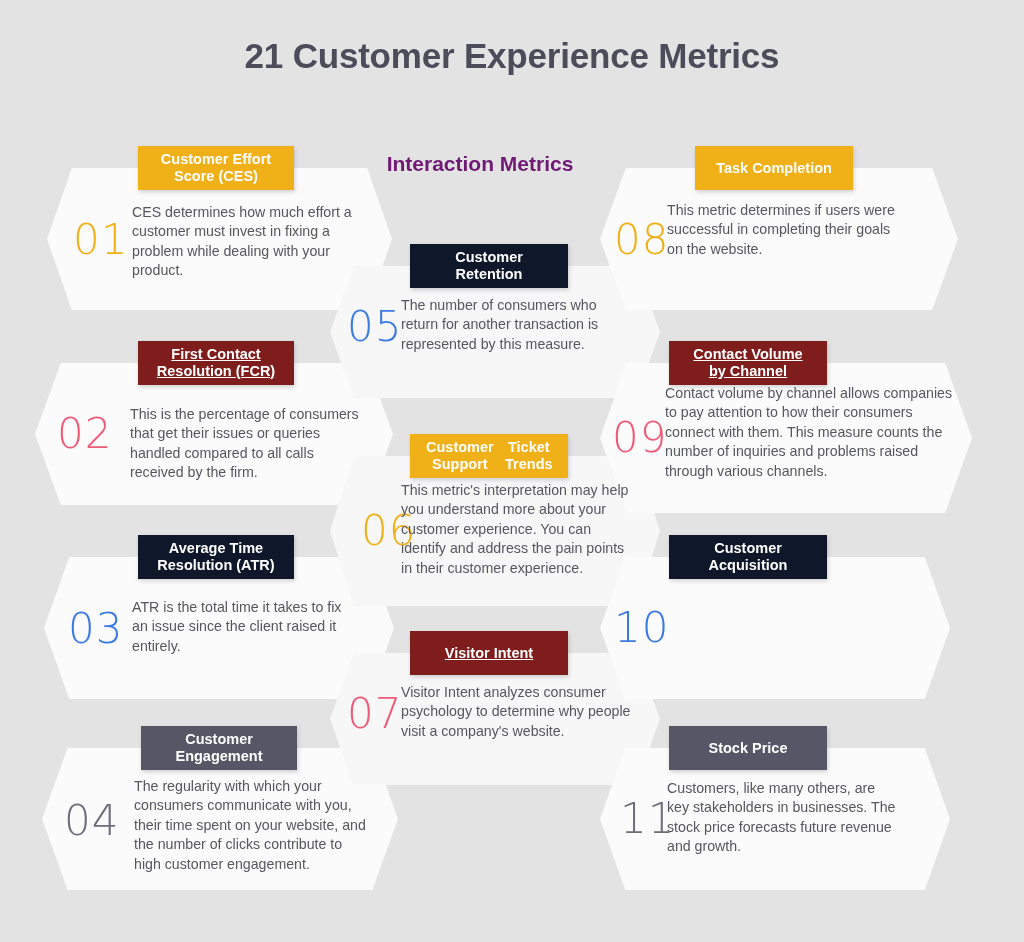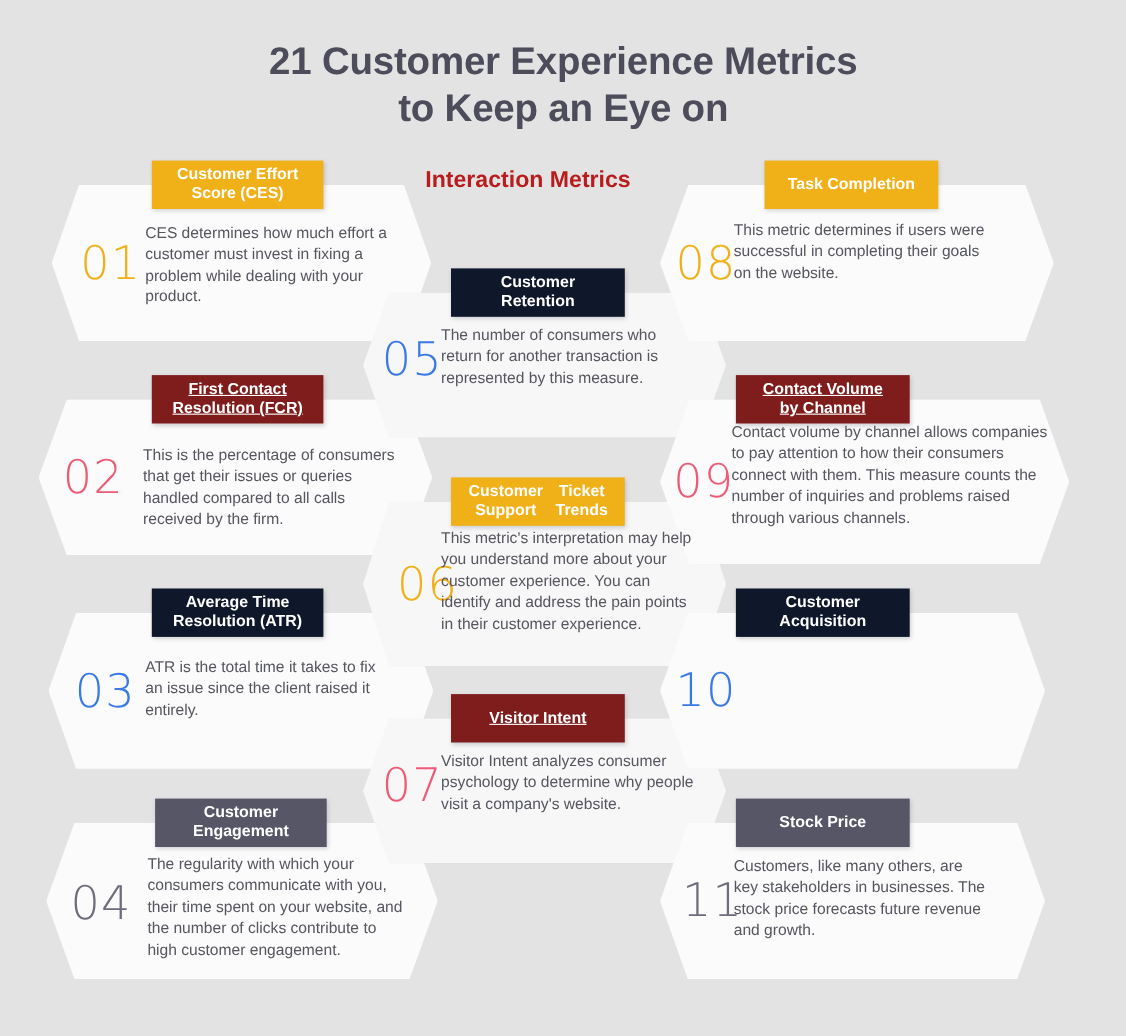--- a/index.html
+++ b/index.html
@@ -21,21 +21,21 @@
     color:#4c4c5a;
     letter-spacing:-0.2px;
   }
   .title .l2{display:block;}
 
   .section-head{
     position:absolute;
     left:330px;top:152px;width:300px;
     text-align:center;
     font-size:21px;font-weight:bold;
-    color:#b91c1c;
+    color:#701a75;
     z-index:40;
   }
 
   
   .card{position:absolute;}
   .hex{
     position:absolute;left:0;top:0;
     width:100%;height:100%;
     background:#fbfbfb;
     -webkit-clip-path:polygon(7.2% 0,92.8% 0,100% 50%,92.8% 100%,7.2% 100%,0 50%);
@@ -98,21 +98,20 @@
   }
   .logo svg{display:block;}
 </style>
 </head>
 <body>
 
 <div id="stage">
 
   <div class="title">
     <span>21 Customer Experience Metrics</span>
-    <span class="l2">to Keep an Eye on</span>
   </div>
 
   <div class="section-head">Interaction Metrics</div>
 
   <div class="card c-amber" style="left:47px;top:168px;width:345px;height:142px;">
     <div class="hex"></div>
     <div class="badge two-line" style="left:91px;width:156px;flex-direction:column;">
       <span>Customer Effort</span>
       <span>Score (CES)</span>
     </div>

